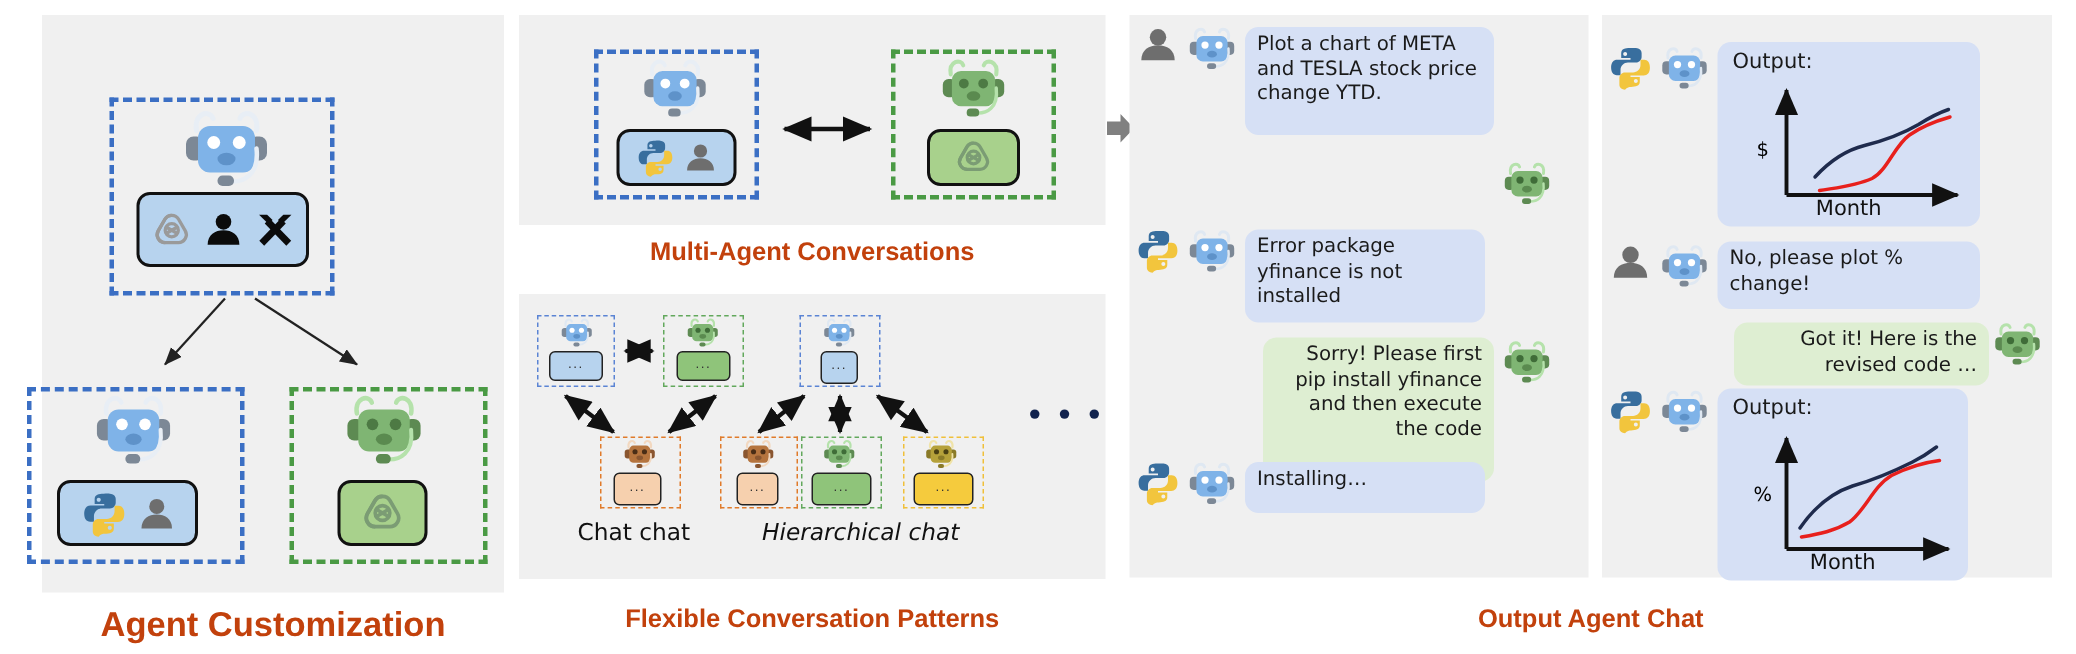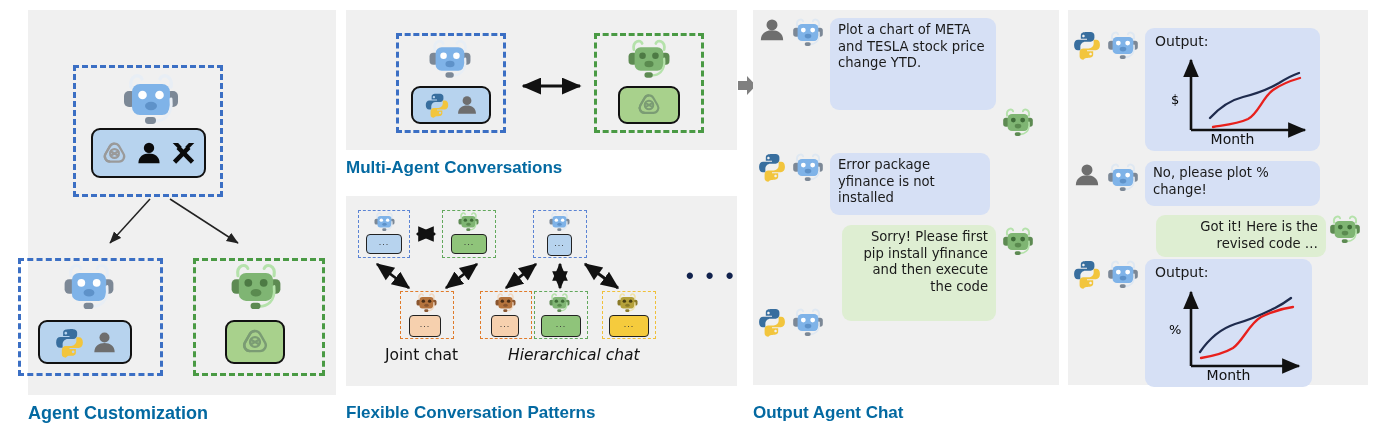--- a/index.html
+++ b/index.html
@@ -1,20 +1,20 @@
 <!DOCTYPE html>
 <html><head>
 <meta charset="utf-8">
 <style>
   html,body{margin:0;padding:0;background:#ffffff;}
   body{width:1384px;height:436px;position:relative;overflow:hidden;
        font-family:"Liberation Sans", sans-serif;}
 
   .panel{position:absolute;background:#f0f0f0;}
-  .caption{position:absolute;font-weight:bold;color:#0369a1;
+  .caption{position:absolute;font-weight:bold;color:#c2410c;text-align:center;
            font-family:"Liberation Sans", sans-serif;white-space:nowrap;}
 
   
   .dashbox{position:absolute;box-sizing:border-box;}
   .db-blue{border:3px dashed #3b6fc4;}
   .db-green{border:3px dashed #4a9a44;}
   .db-blue-s{border:1.6px dashed #5b84d4;}
   .db-green-s{border:1.6px dashed #62a85c;}
   .db-orange-s{border:1.6px dashed #e07b2a;}
   .db-yellow-s{border:1.6px dashed #f0c03a;}
@@ -160,21 +160,21 @@
           <path d="M16 4.2 a6.2 6.2 0 0 1 5.4 3.1 l5.2 9 a6.2 6.2 0 0 1 -5.4 9.4 h-10.4 a6.2 6.2 0 0 1 -5.4 -9.4 l5.2 -9 A6.2 6.2 0 0 1 16 4.2 z"></path>
           <path d="M16 4.2 a6.2 6.2 0 0 0 -5.4 3.1 l-5.2 9 a6.2 6.2 0 0 0 5.4 9.4"></path>
           <circle cx="16" cy="16" r="5.2"></circle>
           <path d="M10.8 13 l10.4 6 M21.2 13 l-10.4 6"></path>
         </g>
       </svg>
     </span>
   </div>
 </div>
 
-<div class="caption" style="left:28px;top:403px;width:308px;font-size:18px;">Agent Customization</div>
+<div class="caption" style="left:28px;top:403px;width:308px;font-size:23px;">Agent Customization</div>
 
 <div class="panel" style="left:346px;top:10px;width:391px;height:140px;">
 
   <div class="dashbox db-blue" style="left:50px;top:23px;width:110px;height:100px;"></div>
   <div class="robot" style="left:78px;top:29px;">
     <svg width="52" height="47" viewBox="0 0 66 62">
       <path d="M13 14 C11 2, 22 0, 24 6" stroke="#e8eef5" stroke-width="3.6" fill="none" stroke-linecap="round"></path>
       <path d="M53 14 C55 2, 44 0, 42 6" stroke="#e8eef5" stroke-width="3.6" fill="none" stroke-linecap="round"></path>
       <rect x="6" y="18" width="12" height="16" rx="5" fill="#7c8896"></rect>
       <rect x="48" y="18" width="12" height="16" rx="5" fill="#7c8896"></rect>
@@ -310,21 +310,21 @@
       </marker>
       <marker id="ah3b" markerWidth="7" markerHeight="7" refX="0.5" refY="2.8" orient="auto">
         <path d="M6.5,0 L0,2.8 L6.5,5.6 z" fill="#111"></path>
       </marker>
     </defs>
     <line x1="71" y1="38" x2="89" y2="38" stroke="#111" stroke-width="2.8" marker-end="url(#ah3a)" marker-start="url(#ah3b)"></line>
     <line x1="31" y1="68" x2="63" y2="92" stroke="#111" stroke-width="2.8" marker-end="url(#ah3a)" marker-start="url(#ah3b)"></line>
     <line x1="131" y1="68" x2="100" y2="92" stroke="#111" stroke-width="2.8" marker-end="url(#ah3a)" marker-start="url(#ah3b)"></line>
   </svg>
 
-  <div class="subcap" style="left:39px;top:150px;">Joint chat</div>
+  <div class="subcap" style="left:39px;top:150px;">Chat chat</div>
 
   <div class="dashbox db-blue-s" style="left:187px;top:14px;width:54px;height:48px;"></div>
   <div class="robot" style="left:201px;top:16px;">
     <svg width="25" height="23" viewBox="0 0 66 62">
       <path d="M13 14 C11 2, 22 0, 24 6" stroke="#dfe8f2" stroke-width="4" fill="none" stroke-linecap="round"></path>
       <path d="M53 14 C55 2, 44 0, 42 6" stroke="#dfe8f2" stroke-width="4" fill="none" stroke-linecap="round"></path>
       <rect x="6" y="18" width="12" height="16" rx="5" fill="#7c8896"></rect>
       <rect x="48" y="18" width="12" height="16" rx="5" fill="#7c8896"></rect>
       <rect x="14" y="11" width="38" height="31" rx="8" fill="#7fb3e8"></rect>
       <circle cx="24.5" cy="22" r="4.6" fill="#ffffff"></circle>
@@ -435,21 +435,21 @@
       <rect x="6" y="18" width="12" height="16" rx="5" fill="#7c8896"></rect>
       <rect x="48" y="18" width="12" height="16" rx="5" fill="#7c8896"></rect>
       <rect x="14" y="11" width="38" height="31" rx="8" fill="#7fb3e8"></rect>
       <circle cx="24.5" cy="22" r="4.4" fill="#ffffff"></circle>
       <circle cx="41.5" cy="22" r="4.4" fill="#ffffff"></circle>
       <ellipse cx="33" cy="33" rx="6" ry="4.2" fill="#5e92c9"></ellipse>
       <path d="M53 26 C55 44, 44 48, 37 48" stroke="#dfe8f2" stroke-width="3" fill="none" stroke-linecap="round"></path>
       <rect x="27" y="44" width="11" height="7" rx="3.4" fill="#7c8896"></rect>
     </svg>
   </div>
-  <div class="bubble bub-blue" style="left:77px;top:8px;width:166px;height:92px;">Plot a chart of META and TESLA stock price change YTD.</div>
+  <div class="bubble bub-blue" style="left:77px;top:8px;width:166px;height:72px;">Plot a chart of META and TESLA stock price change YTD.</div>
 
   <div class="robot" style="left:246px;top:98px;">
     <svg width="38" height="34" viewBox="0 0 66 62">
       <path d="M13 14 C11 2, 22 0, 24 6" stroke="#b5e2ab" stroke-width="3.6" fill="none" stroke-linecap="round"></path>
       <path d="M53 14 C55 2, 44 0, 42 6" stroke="#b5e2ab" stroke-width="3.6" fill="none" stroke-linecap="round"></path>
       <rect x="6" y="18" width="12" height="16" rx="5" fill="#5d8a52"></rect>
       <rect x="48" y="18" width="12" height="16" rx="5" fill="#5d8a52"></rect>
       <rect x="14" y="11" width="38" height="31" rx="8" fill="#7fb573"></rect>
       <circle cx="24.5" cy="22" r="4.4" fill="#3f6c38"></circle>
       <circle cx="41.5" cy="22" r="4.4" fill="#3f6c38"></circle>
@@ -510,20 +510,21 @@
       <rect x="6" y="18" width="12" height="16" rx="5" fill="#7c8896"></rect>
       <rect x="48" y="18" width="12" height="16" rx="5" fill="#7c8896"></rect>
       <rect x="14" y="11" width="38" height="31" rx="8" fill="#7fb3e8"></rect>
       <circle cx="24.5" cy="22" r="4.4" fill="#ffffff"></circle>
       <circle cx="41.5" cy="22" r="4.4" fill="#ffffff"></circle>
       <ellipse cx="33" cy="33" rx="6" ry="4.2" fill="#5e92c9"></ellipse>
       <path d="M53 26 C55 44, 44 48, 37 48" stroke="#dfe8f2" stroke-width="3" fill="none" stroke-linecap="round"></path>
       <rect x="27" y="44" width="11" height="7" rx="3.4" fill="#7c8896"></rect>
     </svg>
   </div>
+  <div class="bubble bub-blue" style="left:77px;top:298px;width:160px;height:34px;">Installing…</div>
 </div>
 
 <div class="panel" style="left:1068px;top:10px;width:300px;height:375px;">
 
   <div class="robot" style="left:4px;top:20px;">
     <svg width="30" height="30" viewBox="0 0 32 32">
       <path d="M15.6 2.2 c-3.4 0-6.2 .6-6.2 3.6 v3.5 h6.6 v1.1 H6.6 c-2.6 0-4.4 1.9-4.4 5.5 c0 3.6 1.5 5.6 4.1 5.6 h2.6 v-3.8 c0-2.9 2.4-5.3 5.3-5.3 h5.7 c2.3 0 4-1.8 4-4.1 V5.8 c0-2.2-1.7-3.3-4-3.6 C18.4 2 17 2.2 15.6 2.2 z M12.2 5 c.8 0 1.4.6 1.4 1.4 c0 .8-.6 1.4-1.4 1.4 c-.8 0-1.4-.6-1.4-1.4 C10.8 5.6 11.4 5 12.2 5 z" fill="#386e9e"></path>
       <path d="M16.4 29.8 c3.4 0 6.2-.6 6.2-3.6 v-3.5 h-6.6 v-1.1 h9.4 c2.6 0 4.4-1.9 4.4-5.5 c0-3.6-1.5-5.6-4.1-5.6 h-2.6 v3.8 c0 2.9-2.4 5.3-5.3 5.3 h-5.7 c-2.3 0-4 1.8-4 4.1 v4.5 c0 2.2 1.7 3.3 4 3.6 C13.6 30 15 29.8 16.4 29.8 z M19.8 27 c-.8 0-1.4-.6-1.4-1.4 c0-.8.6-1.4 1.4-1.4 c.8 0 1.4.6 1.4 1.4 C21.2 26.4 20.6 27 19.8 27 z" fill="#f2c53d"></path>
     </svg>
   </div>

